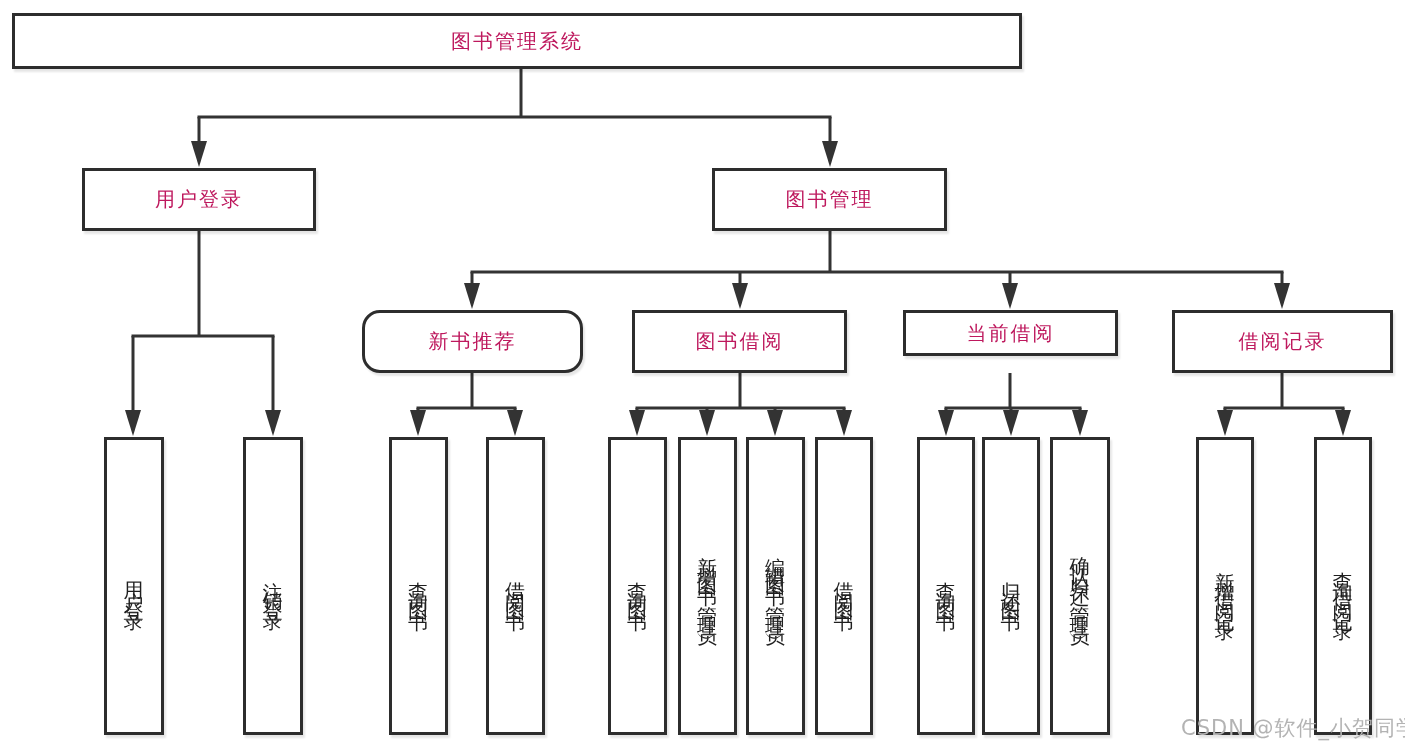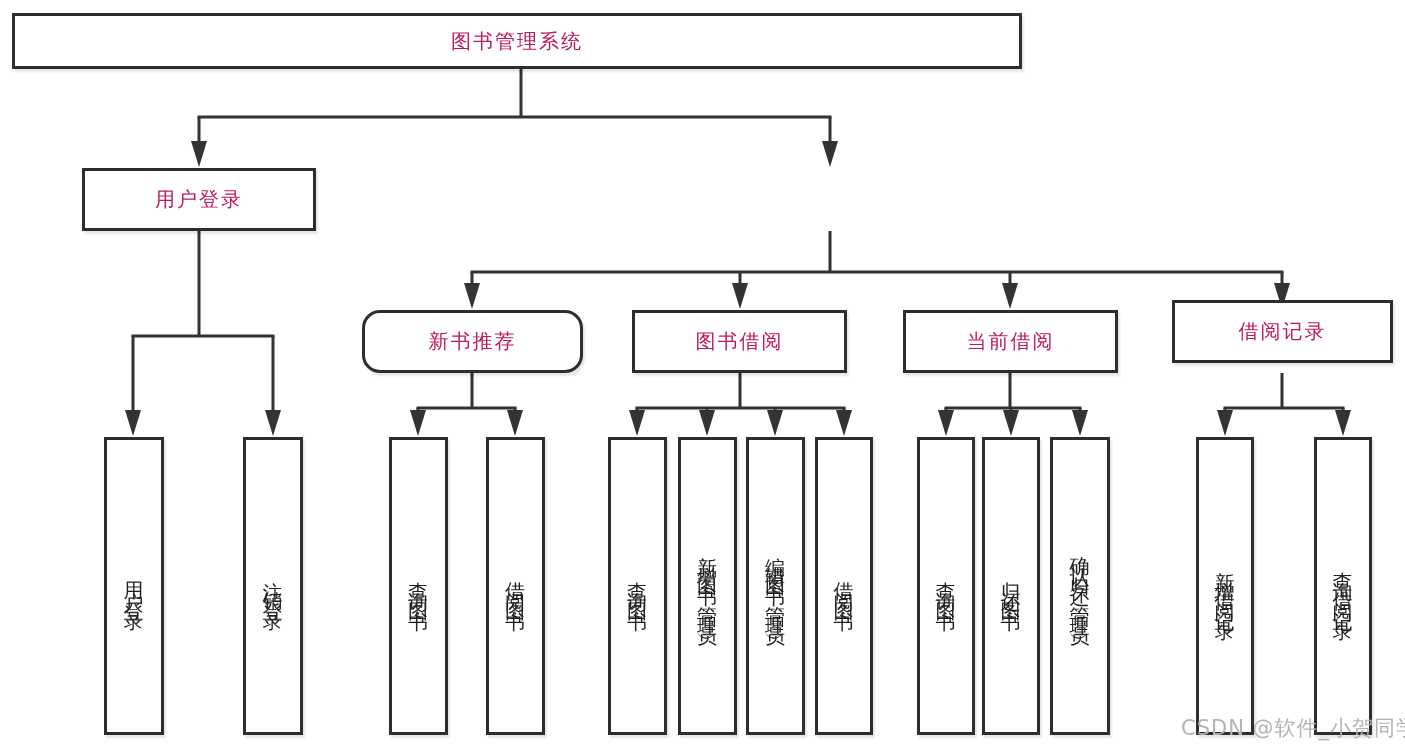--- a/index.html
+++ b/index.html
@@ -140,25 +140,26 @@
       <polygon points="1072,410 1088,410 1080,436"></polygon>
 
       <polygon points="1217,410 1233,410 1225,436"></polygon>
       <polygon points="1335,410 1351,410 1343,436"></polygon>
     </g>
   </svg>
 
   <div class="node" style="left:12px; top:13px; width:1010px; height:56px;">图书管理系统</div>
 
   <div class="node" style="left:82px; top:168px; width:234px; height:63px;">用户登录</div>
+  <div class="node" style="left:712px; top:168px; width:235px; height:63px;">图书管理</div>
 
   <div class="node" style="left:362px; top:310px; width:221px; height:63px;border-radius:18px;">新书推荐</div>
   <div class="node" style="left:632px; top:310px; width:215px; height:63px;font-family:Liberation Serif, serif;">图书借阅</div>
-  <div class="node" style="left:903px; top:310px; width:215px; height:63px;">当前借阅</div>
-  <div class="node" style="left:1172px; top:300px; width:221px; height:63px;">借阅记录</div>
+  <div class="node" style="left:903px; top:310px; width:215px; height:46px;">当前借阅</div>
+  <div class="node" style="left:1172px; top:310px; width:221px; height:63px;">借阅记录</div>
 
   <div class="leaf" style="left:104px; width:60px;">
     <span>用户登录</span>
   </div>
   <div class="leaf" style="left:243px; width:60px;">
     <span>注销登录</span>
   </div>
 
   <div class="leaf" style="left:389px; width:59px;">
     <span>查询图书</span>

